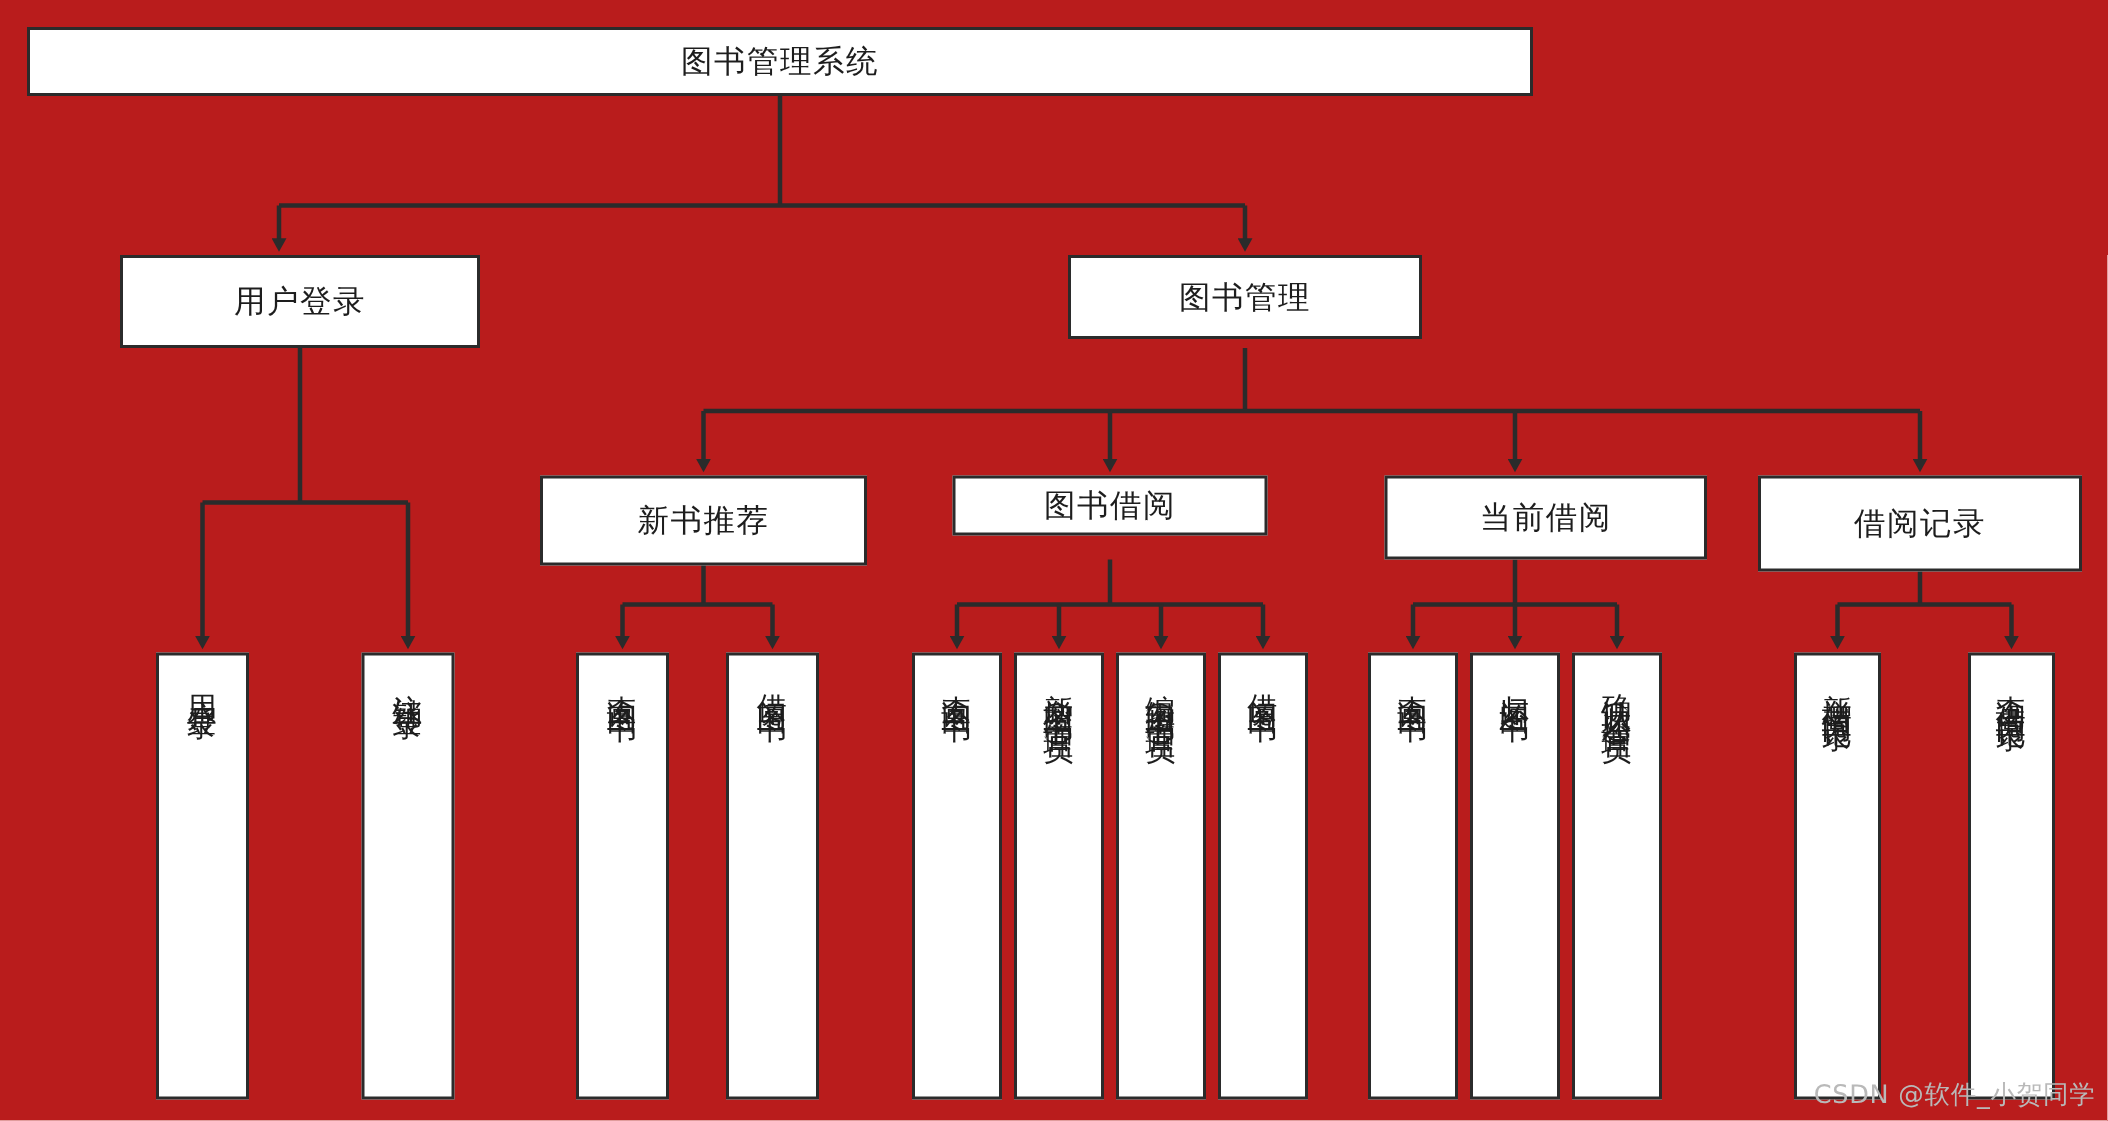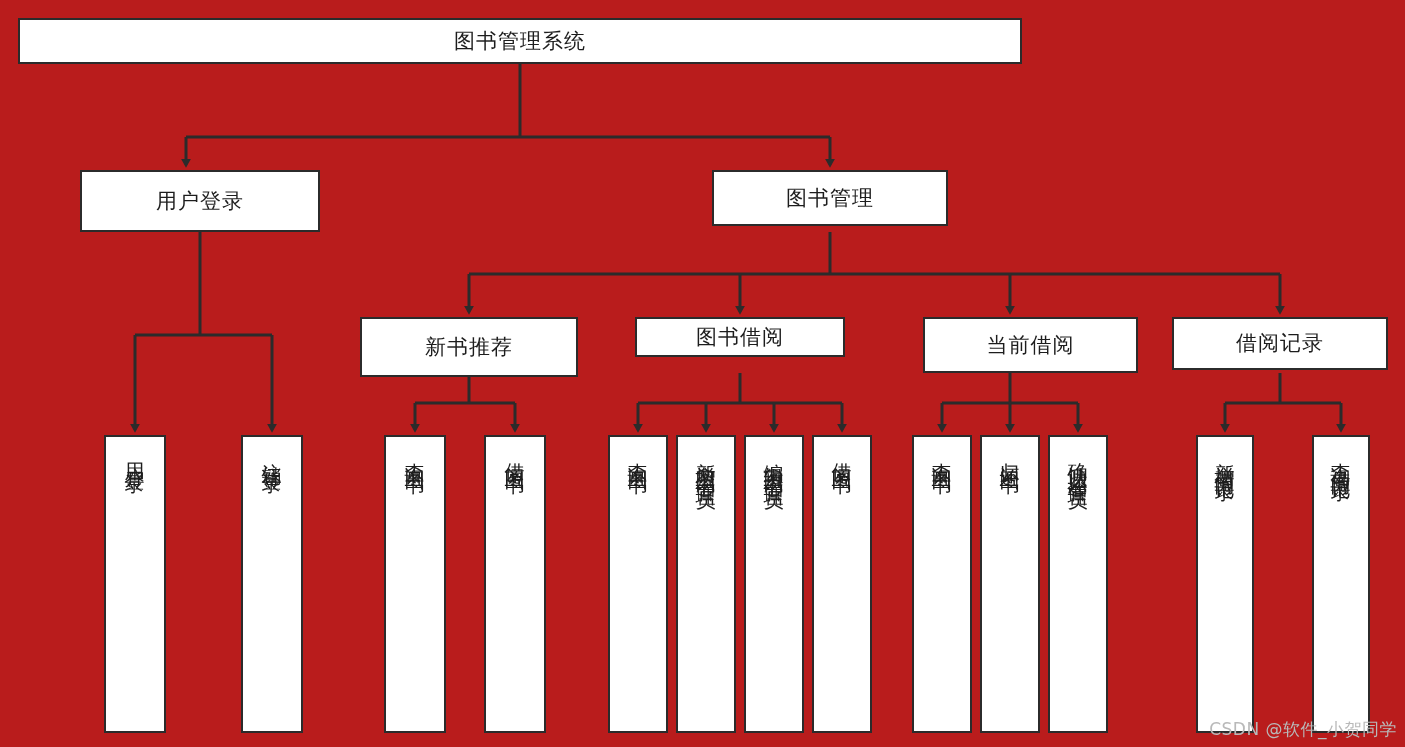--- a/index.html
+++ b/index.html
@@ -137,21 +137,21 @@
 
   <div class="node" style="left:360px; top:317px; width:218px; height:60px;">
     <span class="label">新书推荐</span>
   </div>
   <div class="node" style="left:635px; top:317px; width:210px; height:40px;">
     <span class="label">图书借阅</span>
   </div>
   <div class="node" style="left:903px; top:317px; width:215px; height:56px;margin-left:20px;">
     <span class="label">当前借阅</span>
   </div>
-  <div class="node" style="left:1172px; top:317px; width:216px; height:53px;">
+  <div class="node" style="left:1172px; top:317px; width:216px; height:64px;">
     <span class="label">借阅记录</span>
   </div>
 
   <div class="node leaf" style="left:104px; top:435px; width:62px; height:298px;">
     <span class="label">用户登录</span>
   </div>
   <div class="node leaf" style="left:241px; top:435px; width:62px; height:298px;">
     <span class="label">注销登录</span>
   </div>
 

